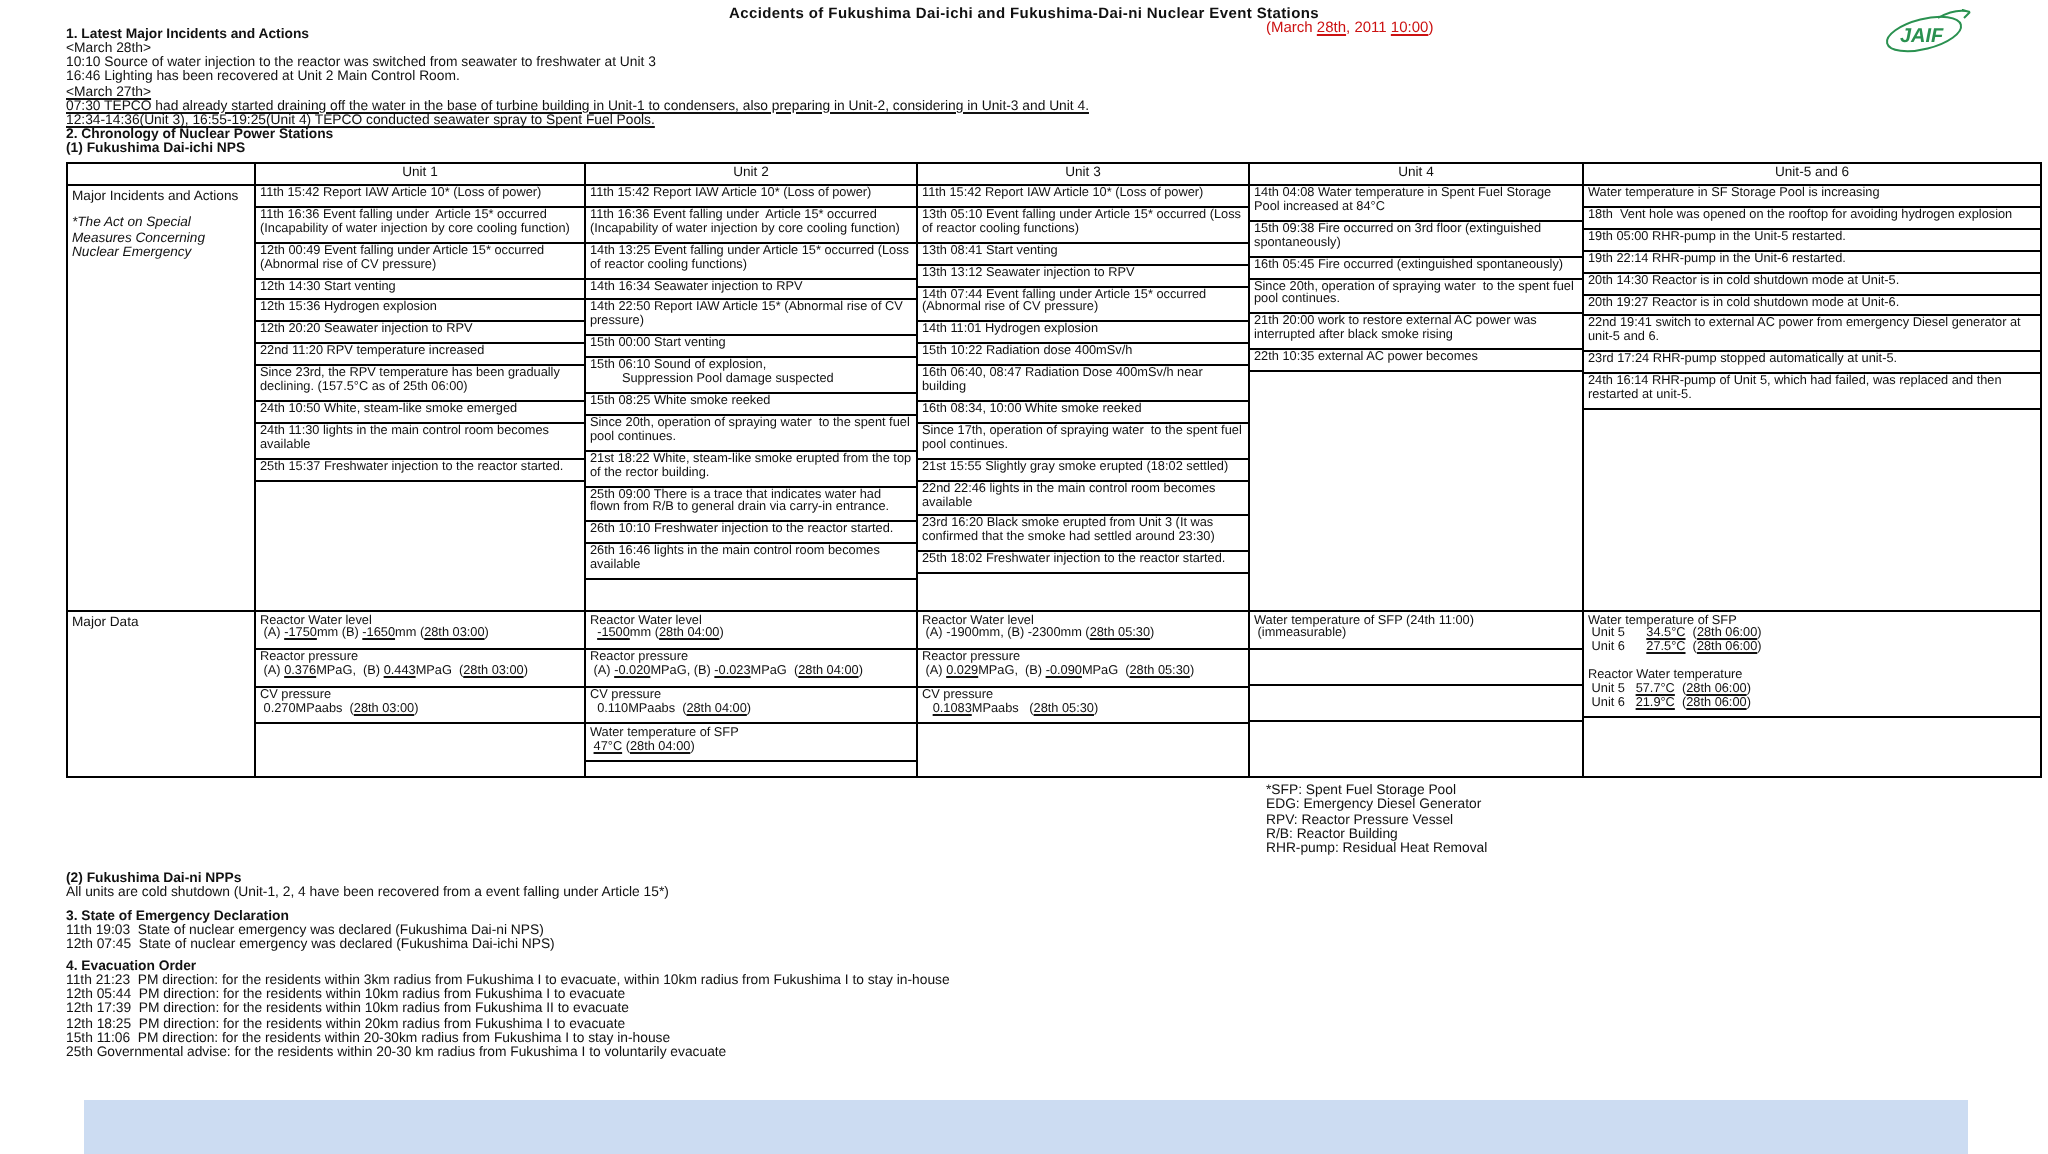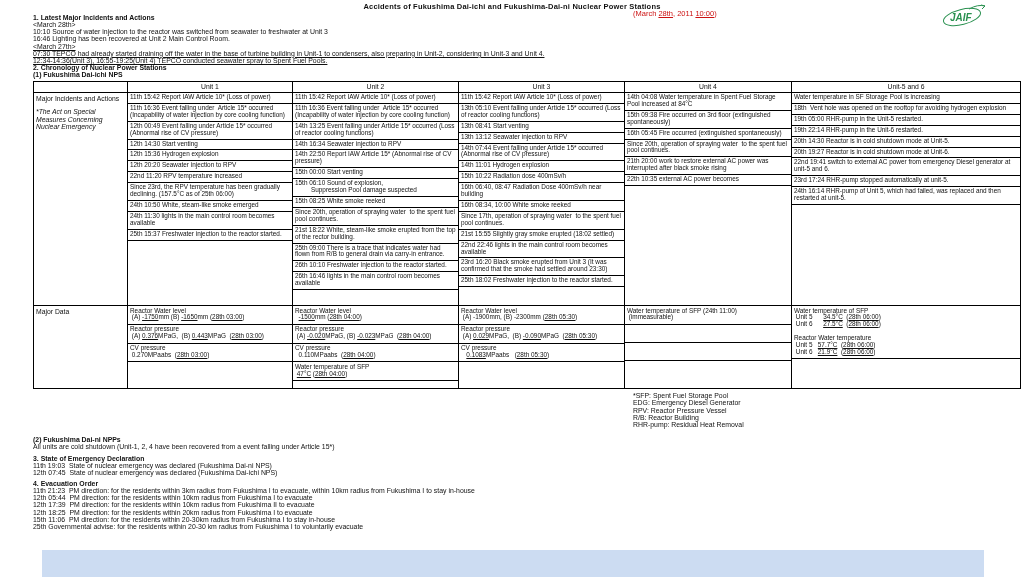--- a/index.html
+++ b/index.html
@@ -61,21 +61,21 @@
   .sec3 { position: absolute; left: 33px; top: 455px; }
   .sec4 { position: absolute; left: 33px; top: 480px; }
   .bluebar {
     position: absolute; left: 42px; top: 550px; width: 942px; height: 27px;
     background: #ccdcf2;
   }
 </style>
 </head>
 <body>
 
-<div class="title">Accidents of Fukushima Dai-ichi and Fukushima-Dai-ni Nuclear Power Stations</div>
+<div class="title">Accidents of Fukushima Dai-ichi and Fukushima-Dai-ni Nuclear Event Stations</div>
 <div class="date">(March <u>28th</u>, 2011 <u>10:00</u>)</div>
 
 <div class="logo">
   <svg width="48" height="30" viewBox="0 0 48 30">
     <ellipse cx="21" cy="15" rx="19" ry="7.5" fill="none" stroke="#2a9150" stroke-width="1" transform="rotate(-14 21 15)"></ellipse>
     <path d="M28 7 q 9 -5 16 -3 l -4 -1 m 4 1 l -3 3" fill="none" stroke="#2a9150" stroke-width="1"></path>
     <text x="9" y="19" font-size="10" font-style="italic" font-weight="bold" fill="#2a9150" font-family="Liberation Sans, sans-serif">JAIF</text>
   </svg>
 </div>
 

